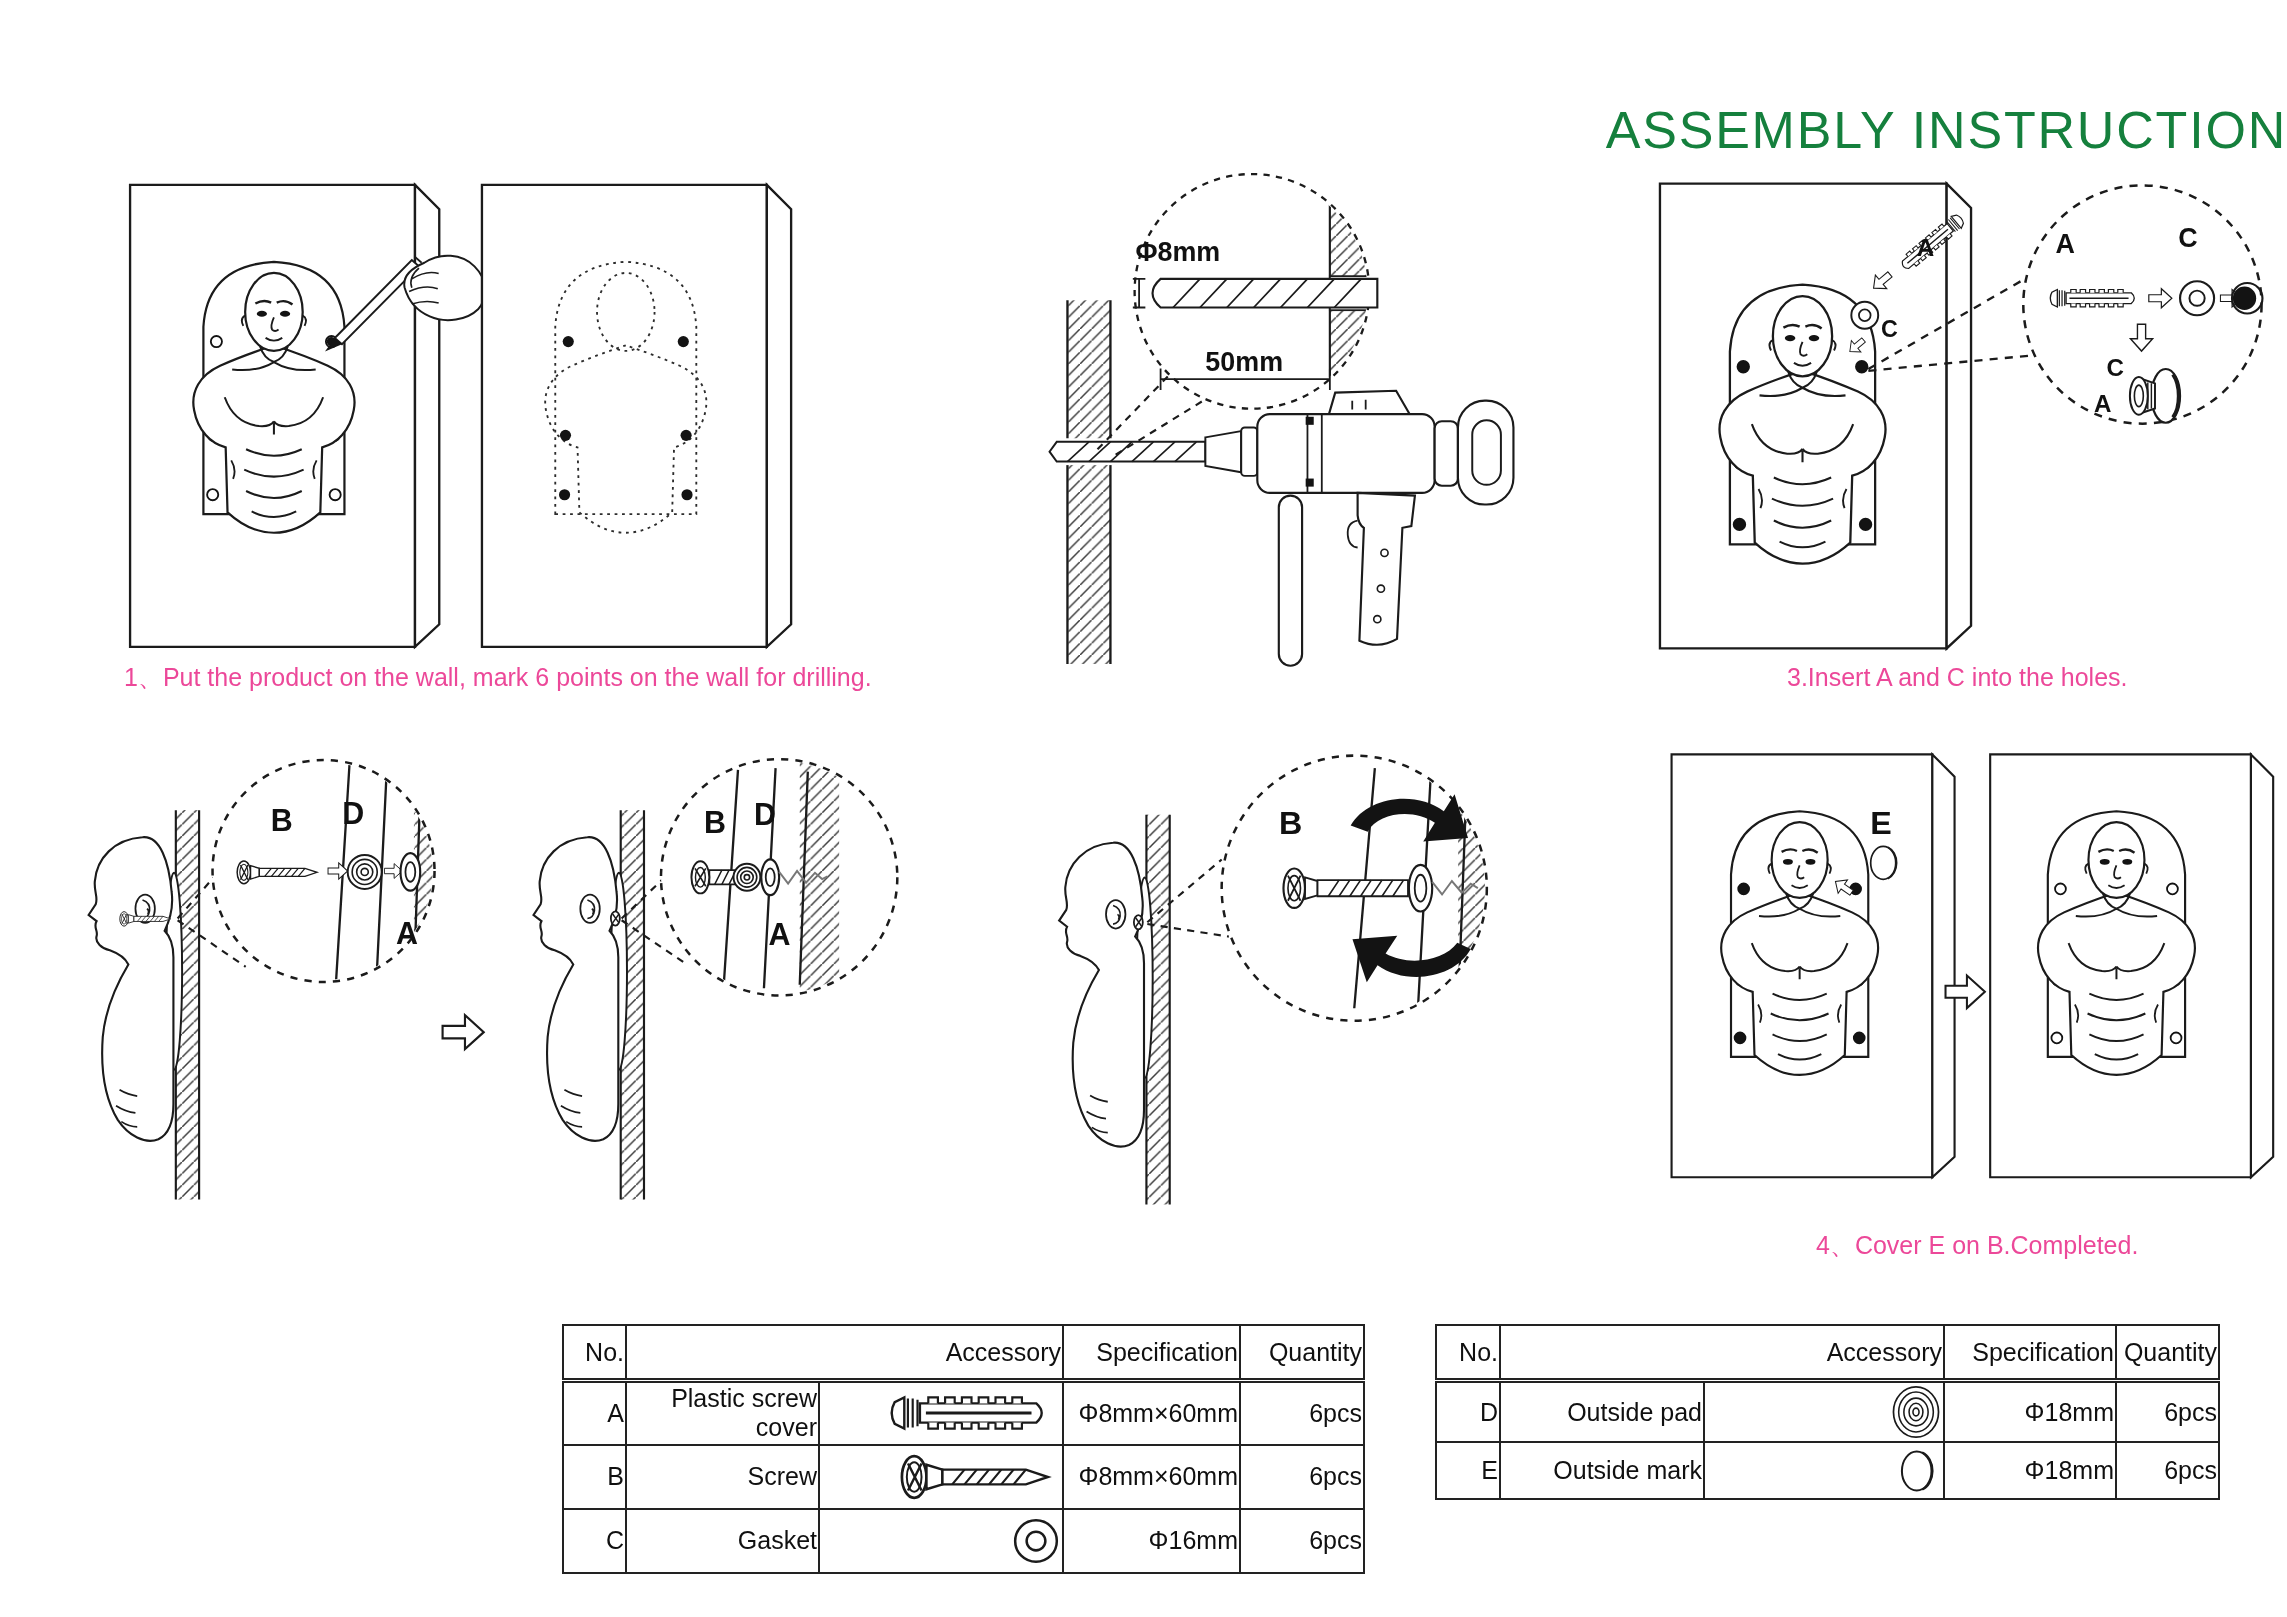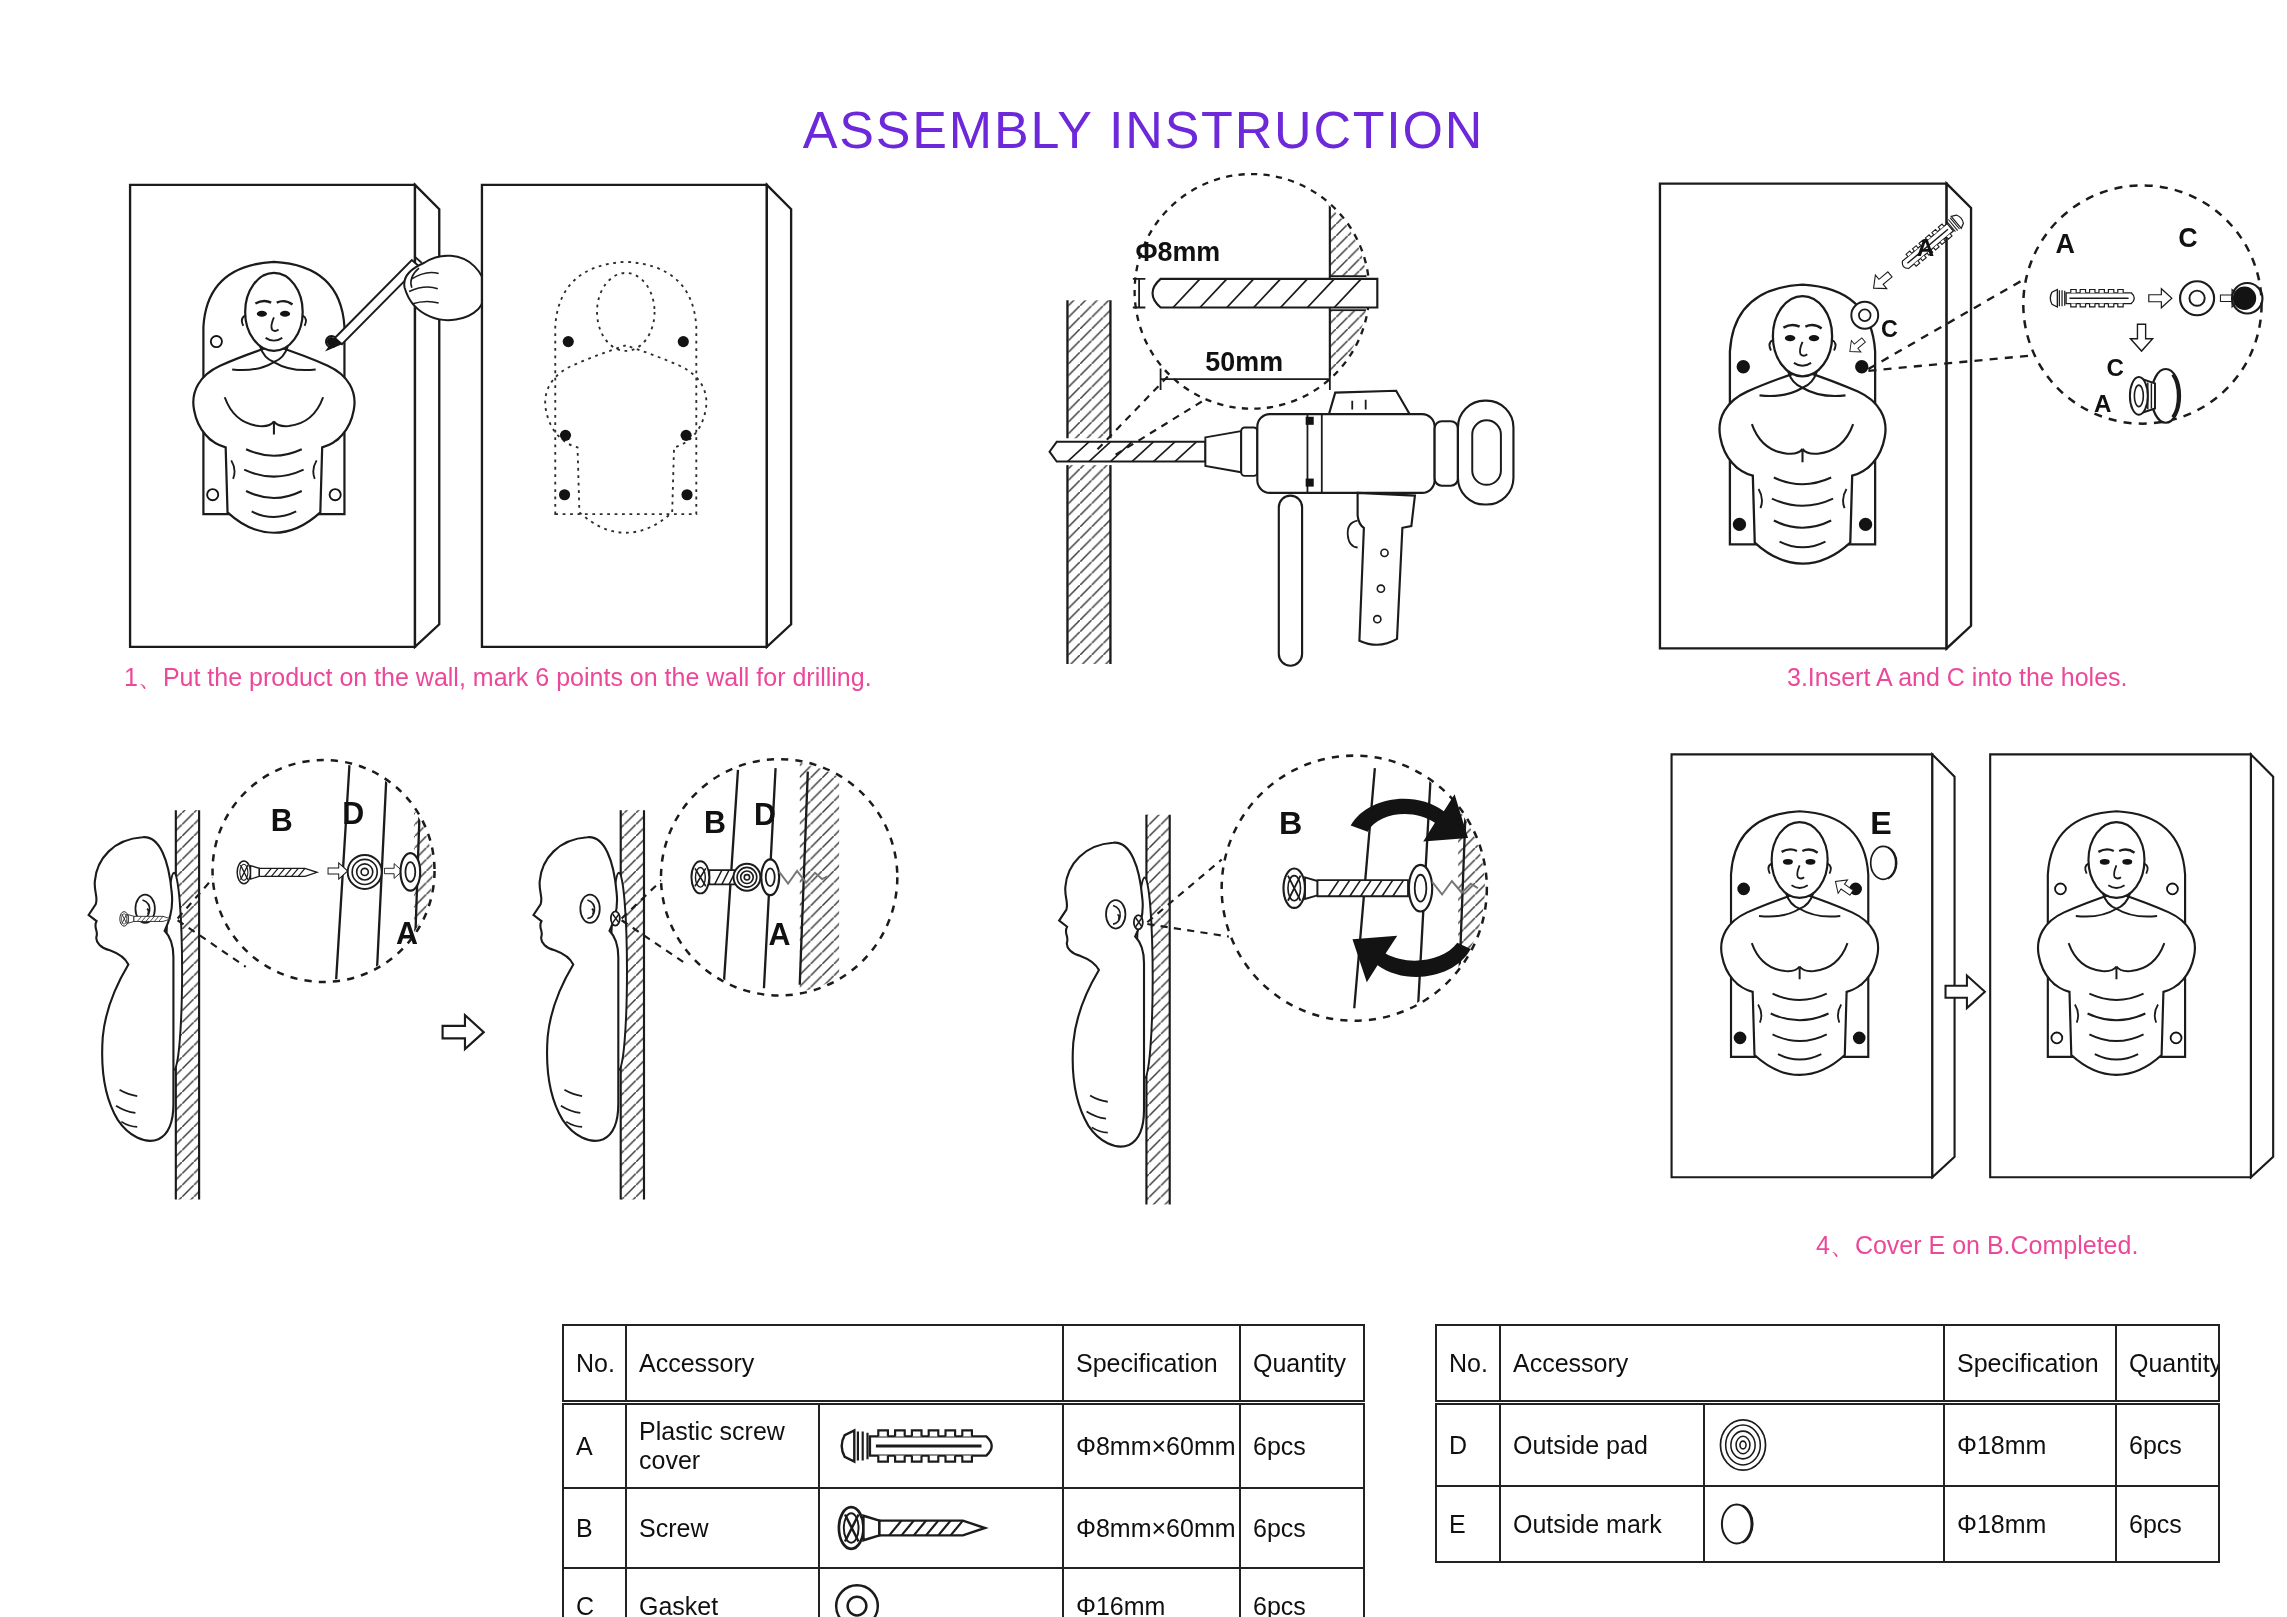--- a/index.html
+++ b/index.html
@@ -1,21 +1,21 @@
 <!DOCTYPE html>
 <html style="font-size:14.3px"><head>
 <meta charset="utf-8">
 <style>
   html,body{margin:0;padding:0;background:#fff;}
   .page{position:relative;width:2287px;height:1617px;background:#ffffff;font-family:"Liberation Sans",sans-serif;overflow:hidden;}
-  .title{position:absolute;left:0;right:0;top:100px;text-align:center;font-size:52px;letter-spacing:1.8px;color:#6d28d9;}
+  .title{position:absolute;left:0;right:0;top:100px;text-align:right;font-size:52px;letter-spacing:1.8px;color:#15803d;}
   .caption{position:absolute;font-size:25px;color:#ec4899;white-space:nowrap;}
   svg.fig{position:absolute;overflow:visible;}
   table.parts{position:absolute;border-collapse:collapse;background:#fff;table-layout:fixed;border:2.7px solid #222;}
-  .parts th,.parts td{border:2.2px solid #222;text-align:left;vertical-align:middle;font-size:25px;font-weight:400;color:#101010;padding:12px;overflow:hidden;}
+  .parts th,.parts td{border:2.2px solid #222;text-align:right;vertical-align:middle;font-size:25px;font-weight:400;color:#101010;padding:1px;overflow:hidden;}
   .parts thead th{border-bottom:5.4px double #222;height:50px;}
   .t1 tbody tr{height:64px;}
   .t2 tbody tr{height:57px;}
   .icon-cell svg{vertical-align:middle;}
   .plabel{font-family:"Liberation Sans",sans-serif;font-weight:700;fill:#111;}
   .dim{font-family:"Liberation Sans",sans-serif;font-weight:700;fill:#111;font-size:30px;}
 </style>
 </head>
 <body>
 

